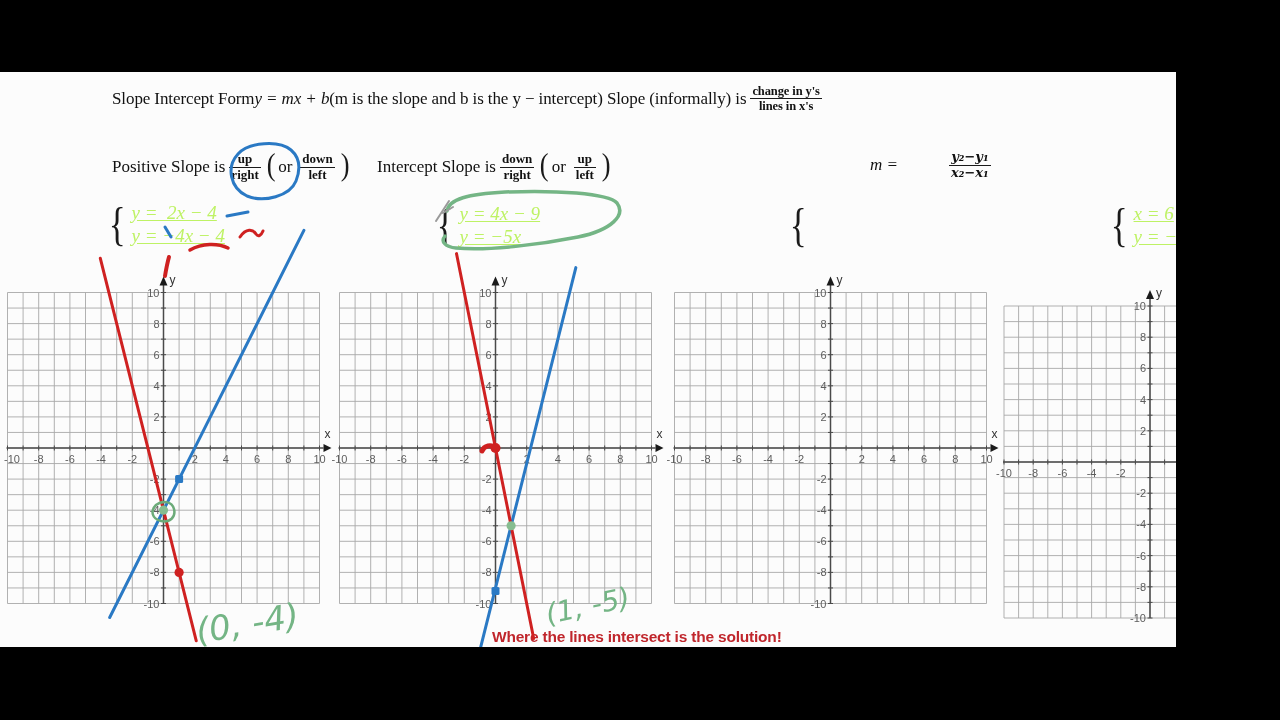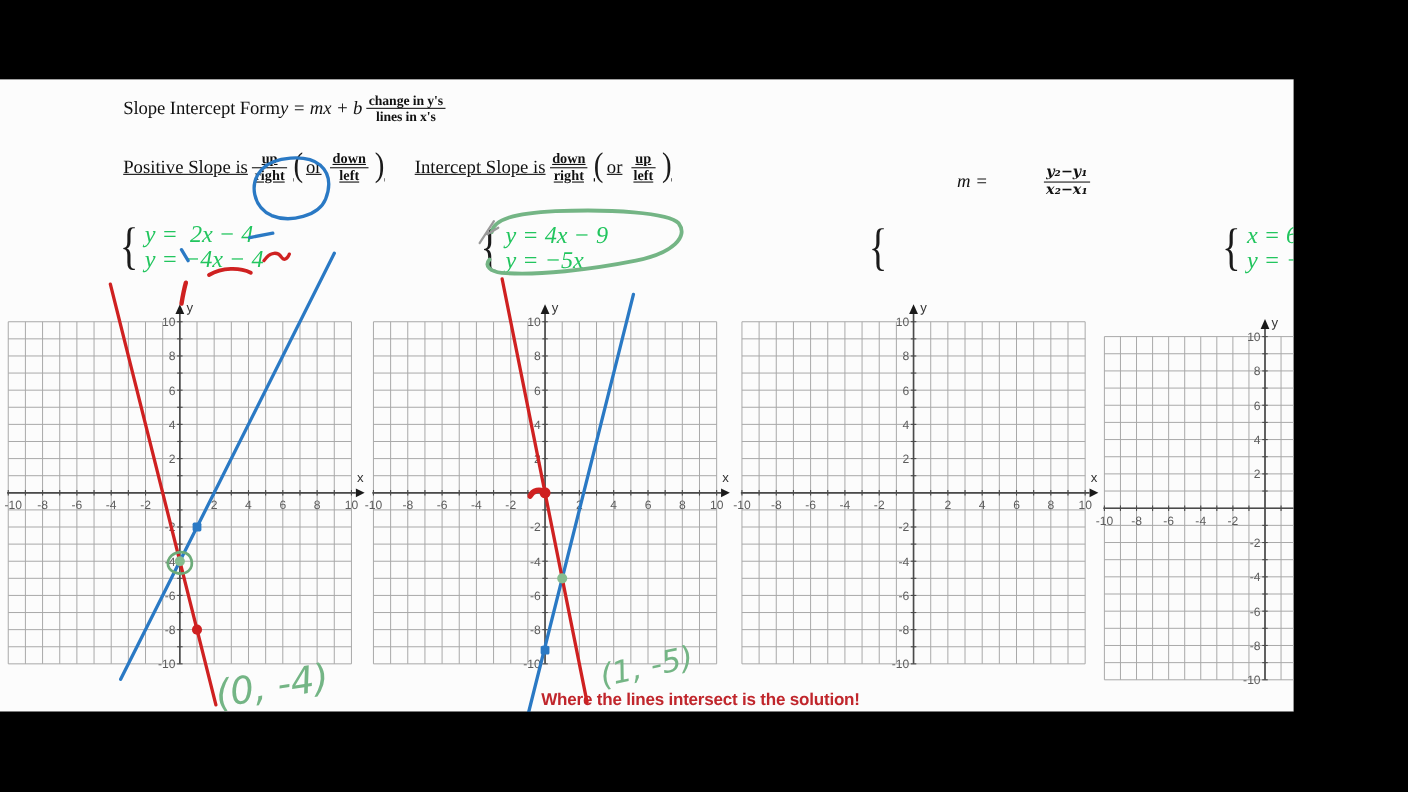--- a/index.html
+++ b/index.html
@@ -6,53 +6,54 @@
   #stage{position:relative;width:1176px;height:720px;background:#000;overflow:hidden;
          font-family:"Liberation Serif","DejaVu Serif",serif;}
   #canvas{position:absolute;left:0;top:72px;width:1280px;height:575px;background:#fcfcfc;z-index:1;}
   .bar{position:absolute;left:0;width:1280px;background:#000;z-index:9;}
   #bar-top{top:0;height:72px;}
   #bar-bottom{top:647px;height:73px;}
   .txt{position:absolute;color:#111;z-index:2;white-space:nowrap;}
   .flexline{display:flex;align-items:center;}
   #line1{left:112px;top:84px;font-size:17px;letter-spacing:-0.1px;}
   #line2{left:112px;top:116px;font-size:17px;}
-  #line3{left:112px;top:134px;font-size:17px;text-decoration:underline;}
+  #line3{left:112px;top:149px;font-size:17px;}
   .it{font-style:italic;}
   .frac{display:inline-block;text-align:center;font-size:12.5px;line-height:1.15;font-weight:600;
         vertical-align:middle;margin:0 4px;}
   .frac .num{border-bottom:1.3px solid #1a1a1a;padding:0 2px;display:block;}
   .frac .den{display:block;padding:0 2px;}
   .sfrac{font-size:13px;line-height:1.1;}
   .bigparen{font-size:31px;font-weight:300;color:#1a1a1a;transform:scaleX(0.85);display:inline-block;
             margin:0 1px;position:relative;top:-2px;}
   .orword{margin:0 4px 0 1px;}
   .neglabel{margin-left:26px;}
   #mformula{left:870px;top:150px;display:flex;align-items:center;font-style:italic;}
   #mformula .lhs{font-size:17px;margin-right:7px;}
   .mfrac{font-family:"DejaVu Serif",serif;font-size:13px;font-weight:600;margin-left:44px;}
   .sys{position:absolute;display:flex;align-items:center;z-index:2;}
   .sys .brace{font-size:47px;line-height:46px;font-weight:400;color:#1a1a1a;
               transform:scaleX(0.75);margin-right:3px;}
-  .sys .eq{font-size:22px;font-style:italic;line-height:23px;color:#22c55e;white-space:pre;}
+  .sys .eq{font-size:19px;font-style:italic;line-height:23px;color:#bef264;white-space:pre;text-decoration:underline;}
   #sys1{left:106px;top:201px;} #sys2{left:434px;top:202px;}
   #sys3{left:787px;top:202px;} #sys4{left:1108px;top:202px;}
   #overlay{position:absolute;left:0;top:0;width:1280px;height:720px;z-index:5;pointer-events:none;}
   #solution-note{left:492px;top:628px;font-family:"Liberation Sans",sans-serif;
                  font-weight:bold;font-size:15.5px;letter-spacing:-0.2px;z-index:2;}
 </style>
 </head>
 <body>
 
 <div id="stage">
   <div id="canvas"></div>
 
   <div id="line1" class="txt flexline">
     <span>Slope Intercept Form </span>
     <span class="it">y = mx + b</span>
+    <span>  (m is the slope and b is the y − intercept) Slope (informally) is</span>
     <span class="frac">
       <span class="num">change in y's</span>
       <span class="den">lines in x's</span>
     </span>
   </div>
 
 
   <div id="line3" class="txt flexline">
     <span>Positive Slope is</span>
     <span class="frac sfrac">

